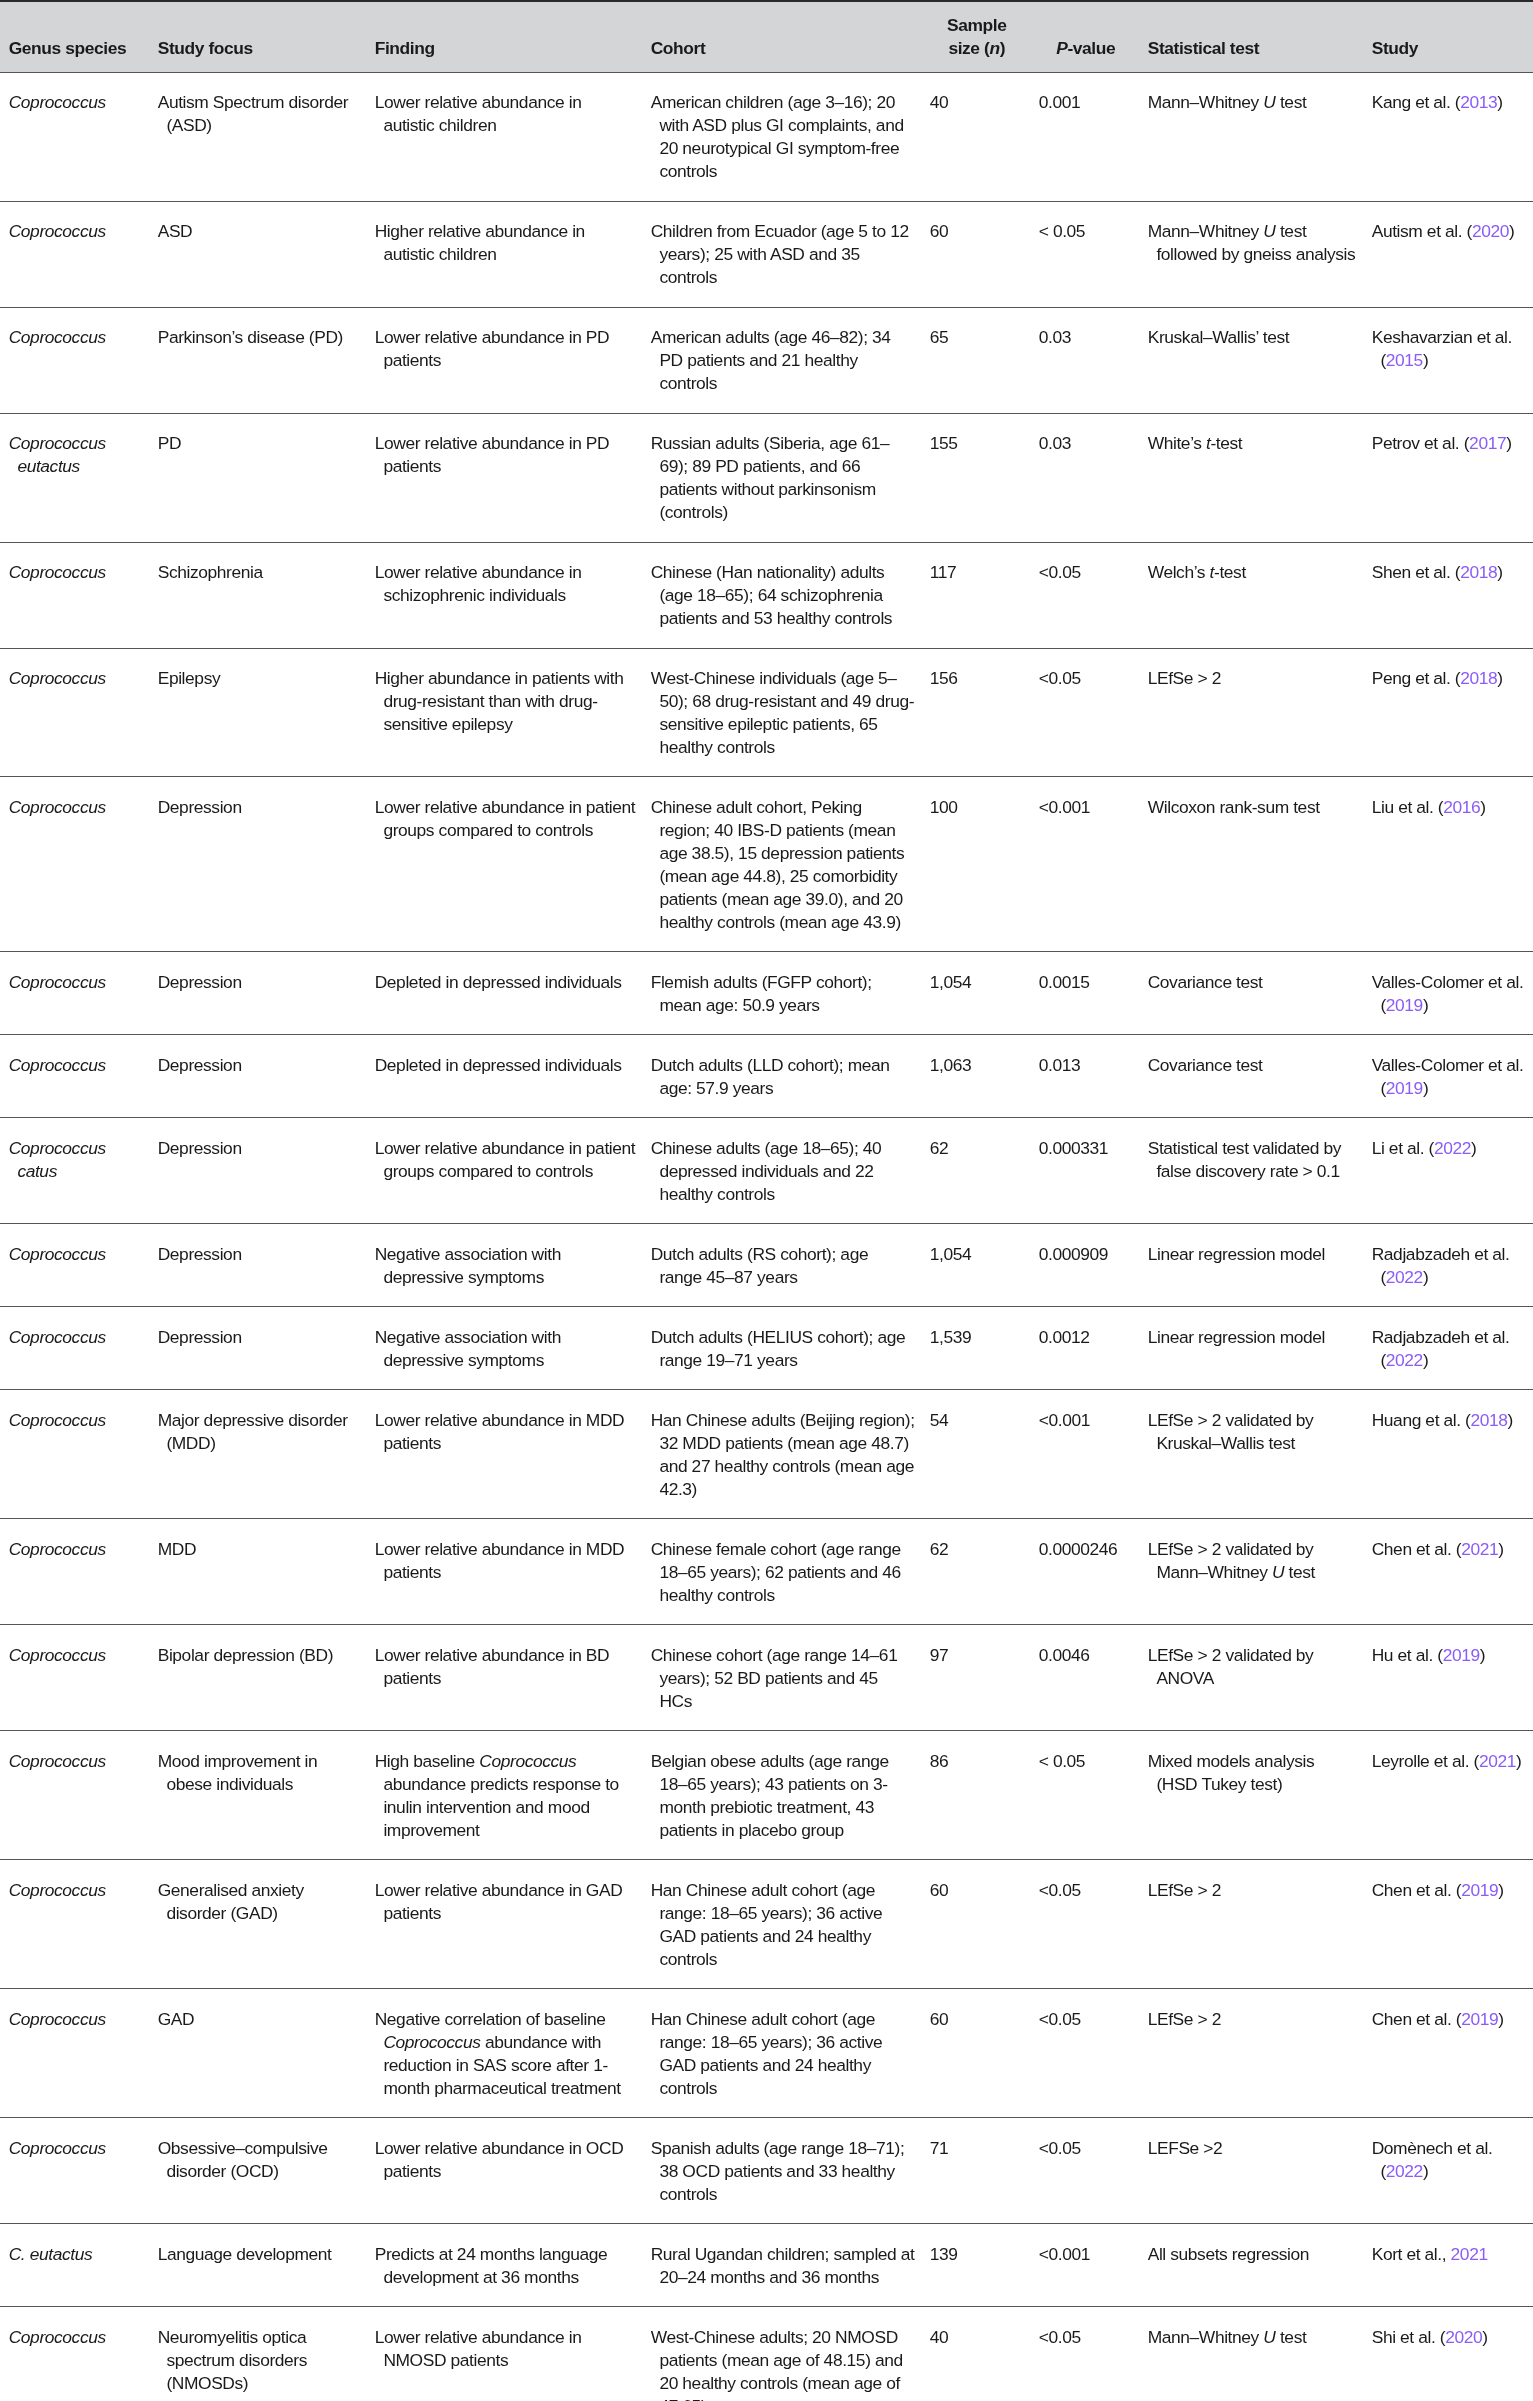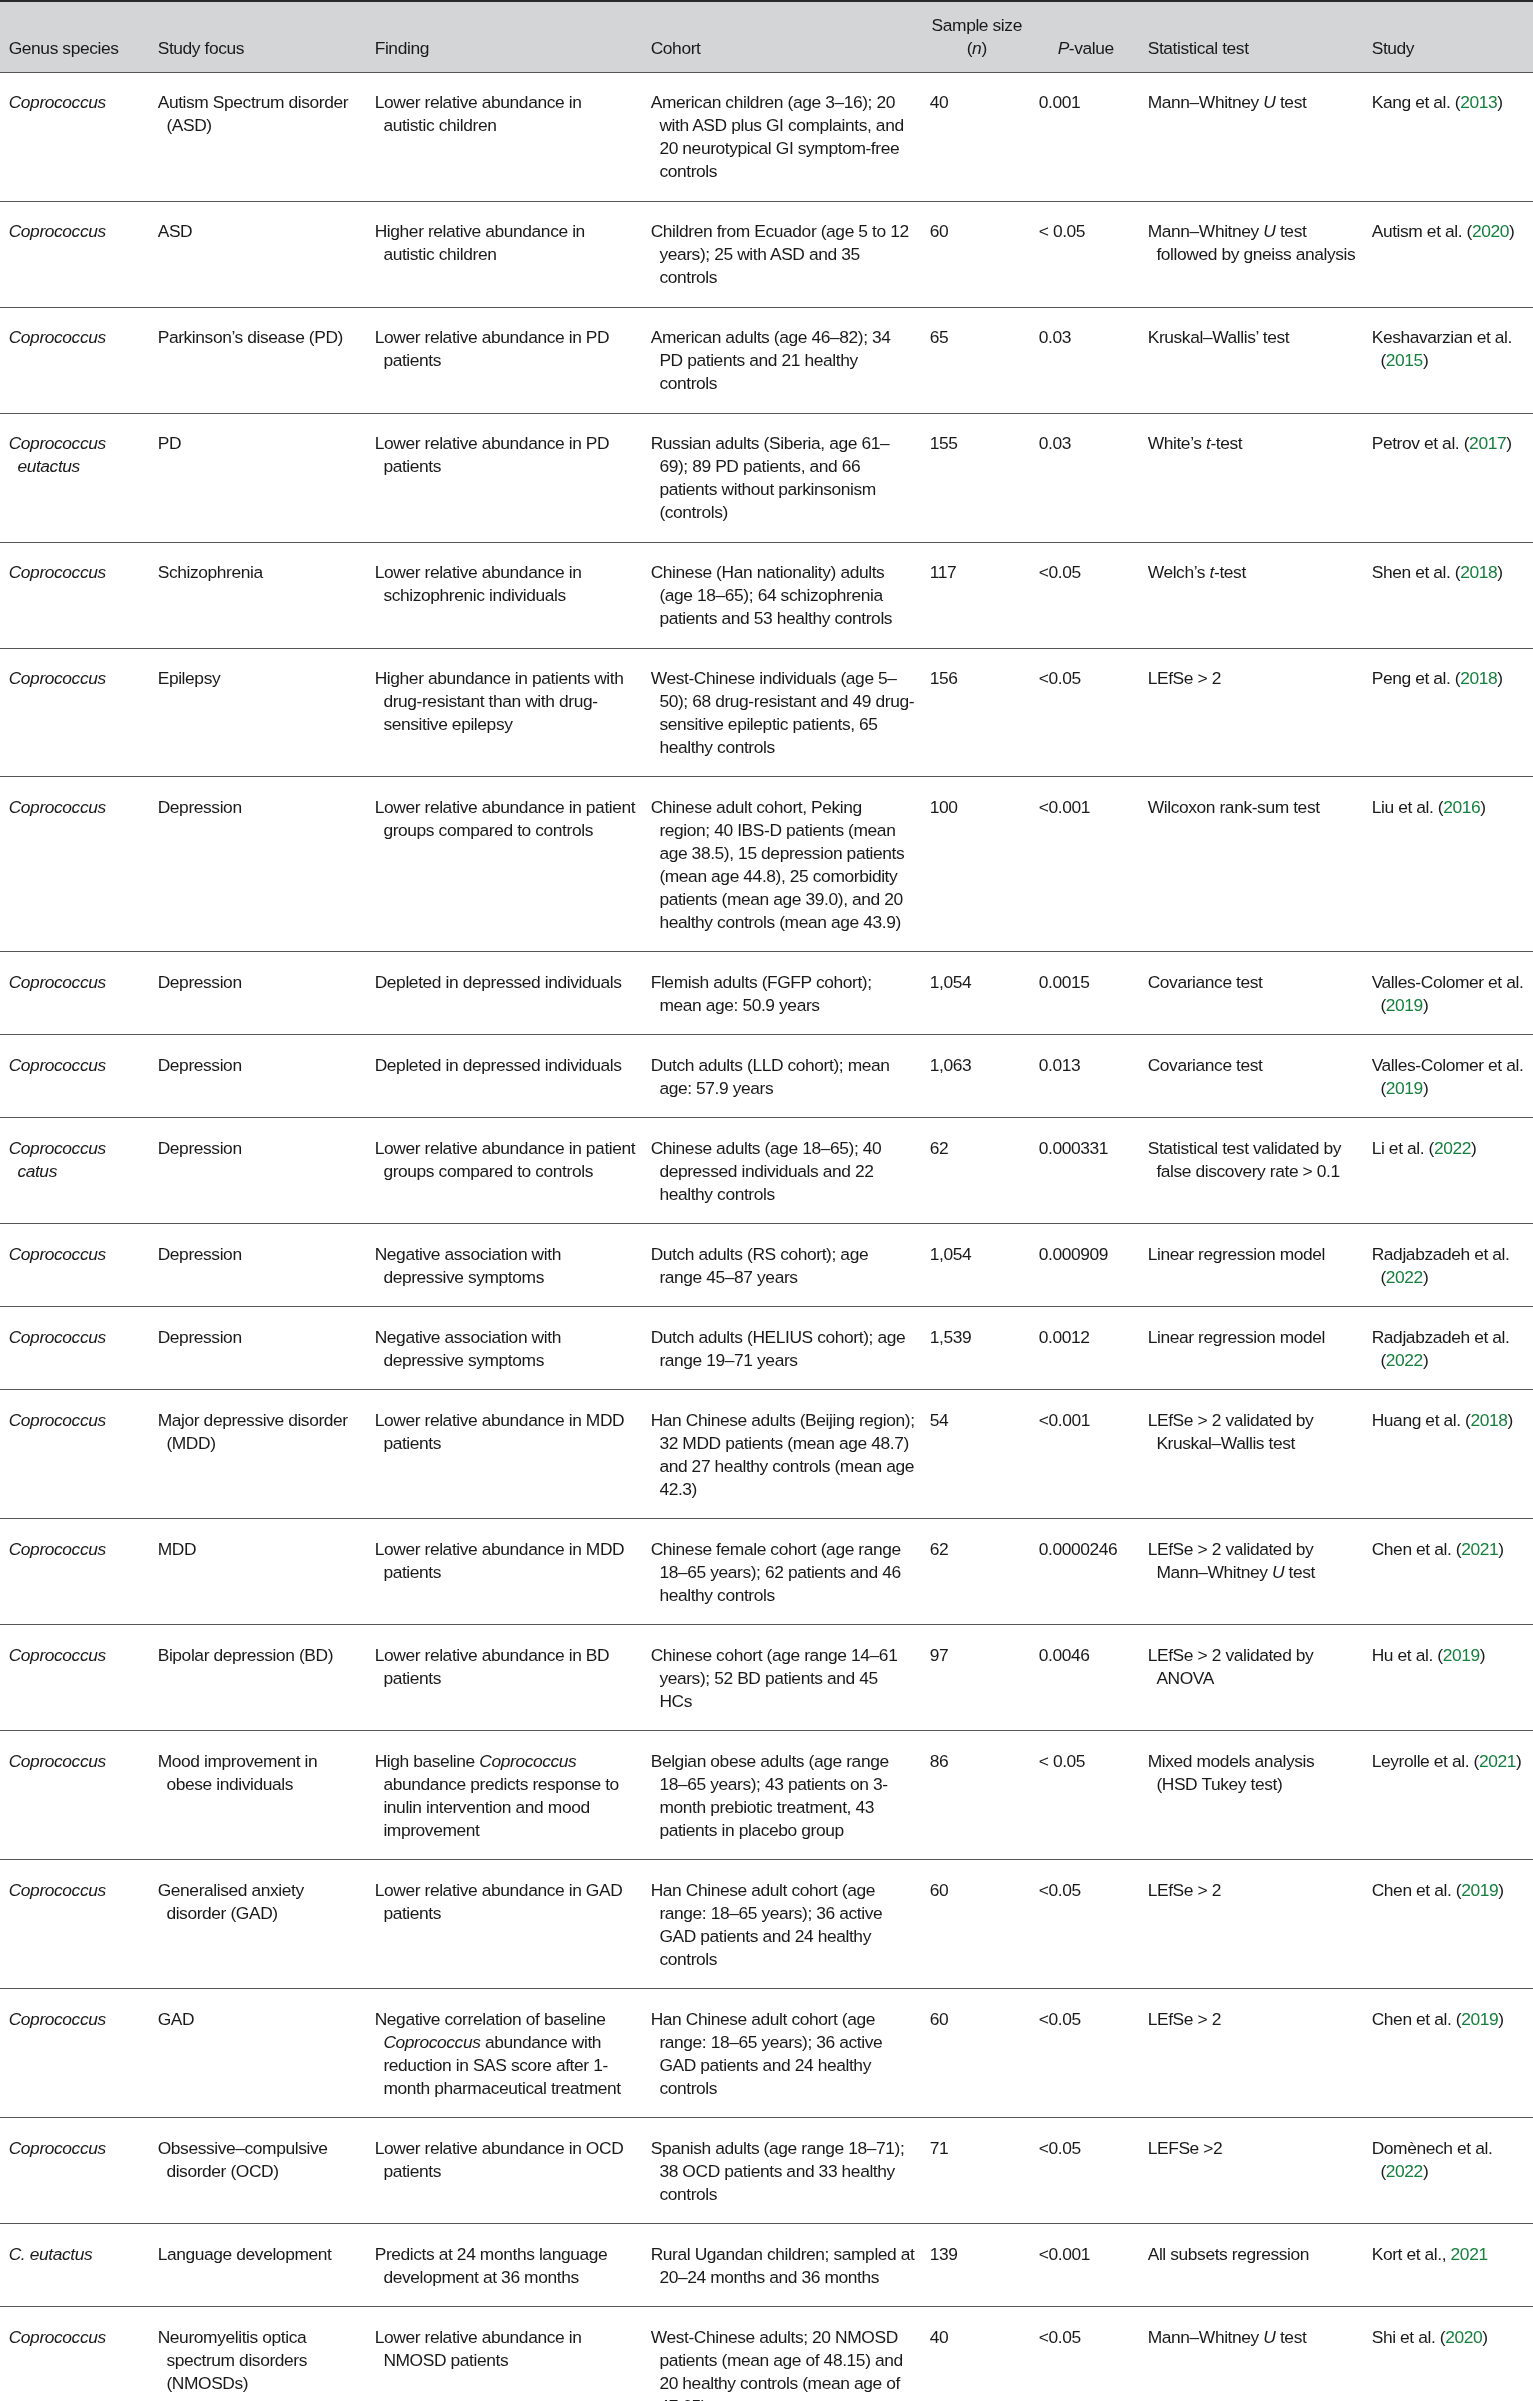--- a/index.html
+++ b/index.html
@@ -11,39 +11,39 @@
   .tbl {
     width: 1534px;
     border-collapse: collapse;
     table-layout: fixed;
     font-size: 17.4px;
     line-height: 23px;
     letter-spacing: -0.4px;
   }
   .tbl thead tr { background: #d4d5d7; }
   .tbl thead th {
-    font-weight: normal;
+    font-weight: bold;
     text-align: left;
     vertical-align: bottom;
     padding: 12.4px 6.2px 11.2px 8.7px;
     border-top: 2.5px solid #2a2a2a;
     border-bottom: 1.2px solid #555;
   }
   .tbl tbody td {
     vertical-align: top;
     padding: 18.6px 6.2px 17.4px 8.7px;
     border-bottom: 1.2px solid #555;
   }
   .tbl tbody tr:last-child td { border-bottom: 2.5px solid #1a1a1a; }
   .c-n, .c-p { text-align: left; }
   .tbl thead th.c-n, .tbl thead th.c-p { text-align: center; }
   .hang { padding-left: 8.7px; text-indent: 0; }
   .hang > span.txt { display: block; padding-left: 8.7px; text-indent: -8.7px; }
   .it { font-style: italic; }
-  .cite-year { color: #15803d; }
+  .cite-year { color: #8b5cf6; }
   .study { text-align: left; }
 </style>
 </head>
 <body>
 
 <table class="tbl">
   <colgroup>
     <col style="width:149px">
     <col style="width:217px">
     <col style="width:276px">

